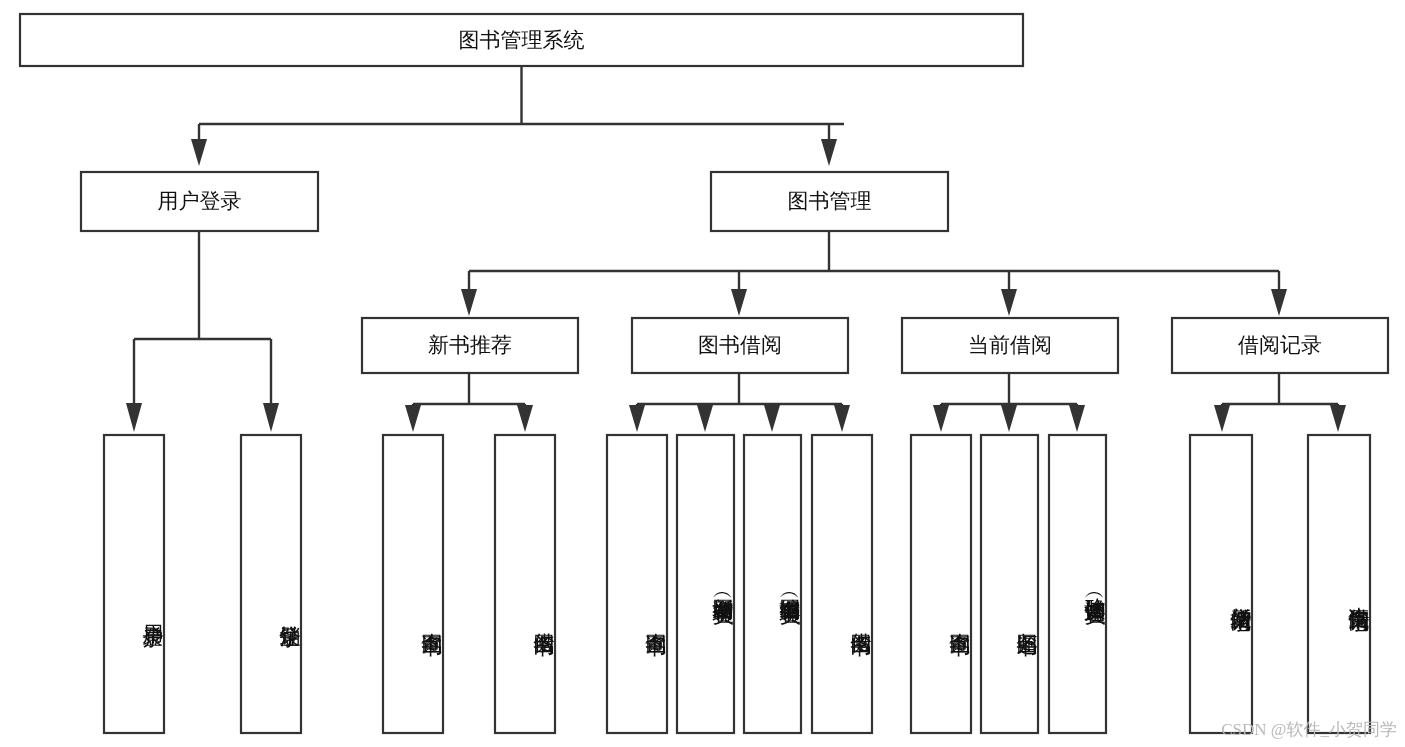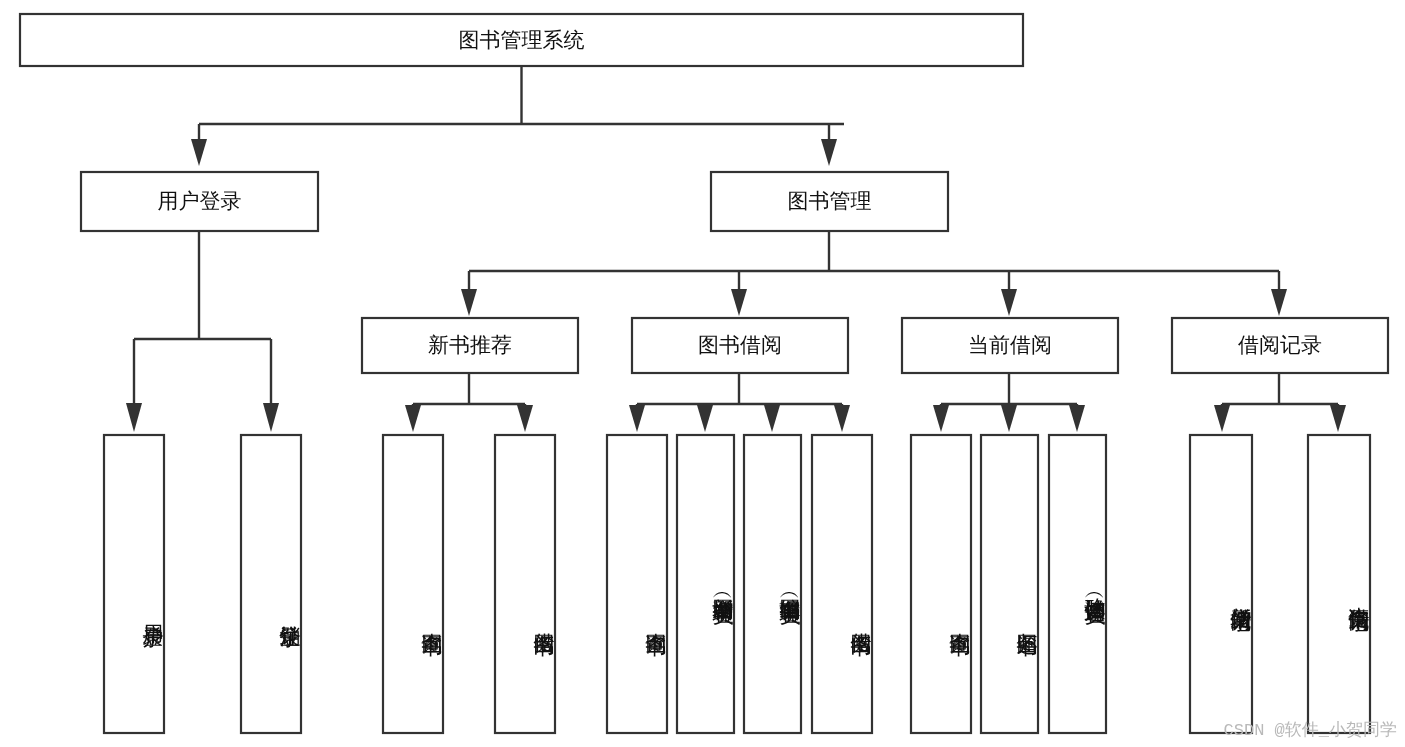--- a/index.html
+++ b/index.html
@@ -60,21 +60,21 @@
     letter-spacing: 1px;
     white-space: nowrap;
     pointer-events: none;
   }
   .watermark {
     position: absolute;
     right: 8px;
     bottom: 6px;
     font-size: 17px;
     color: #b9b9b9;
-    font-family: Liberation Mono, monospace;
+    font-family: Liberation Serif, serif;
     white-space: nowrap;
     user-select: none;
   }
 </style>
 </head>
 <body>
 
 <div id="diagram-root">
 
   <svg id="flowchart" viewBox="0 0 1405 747">

